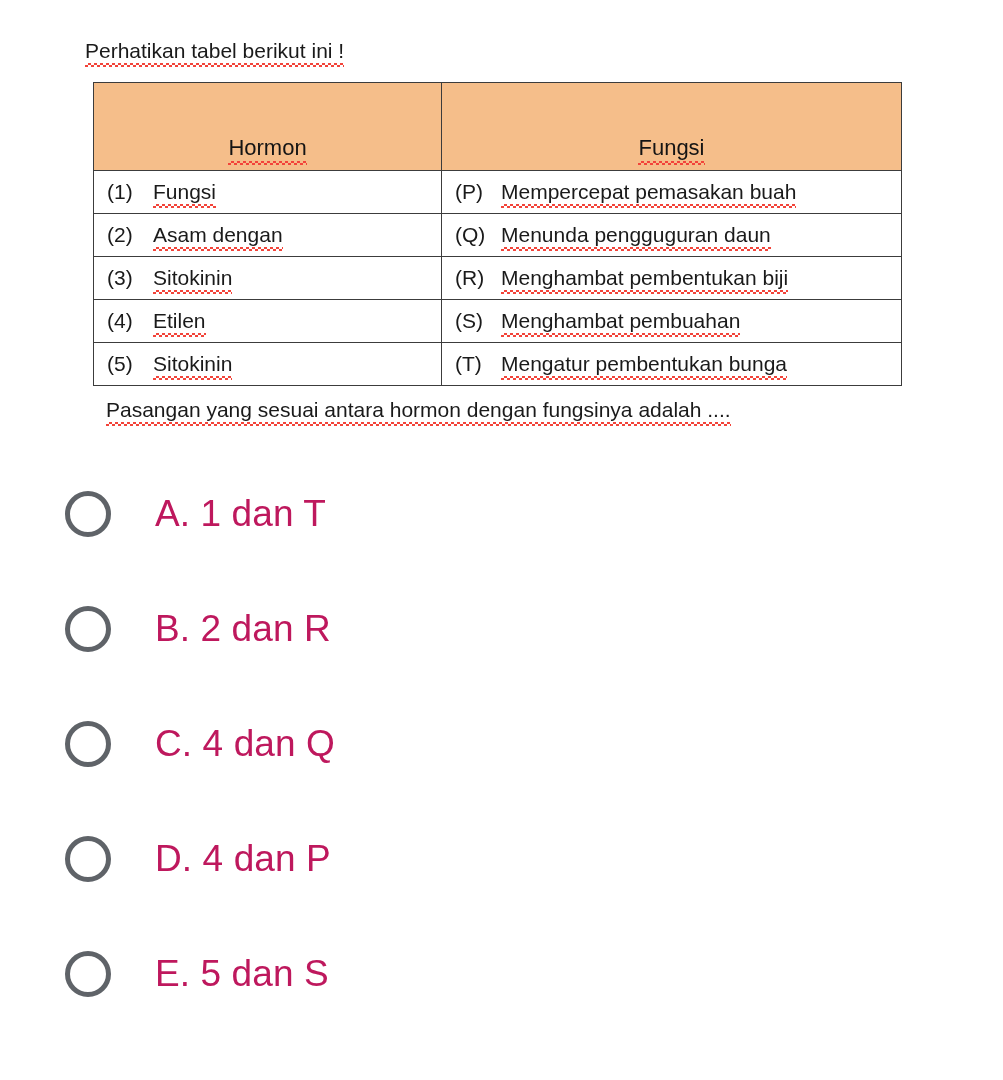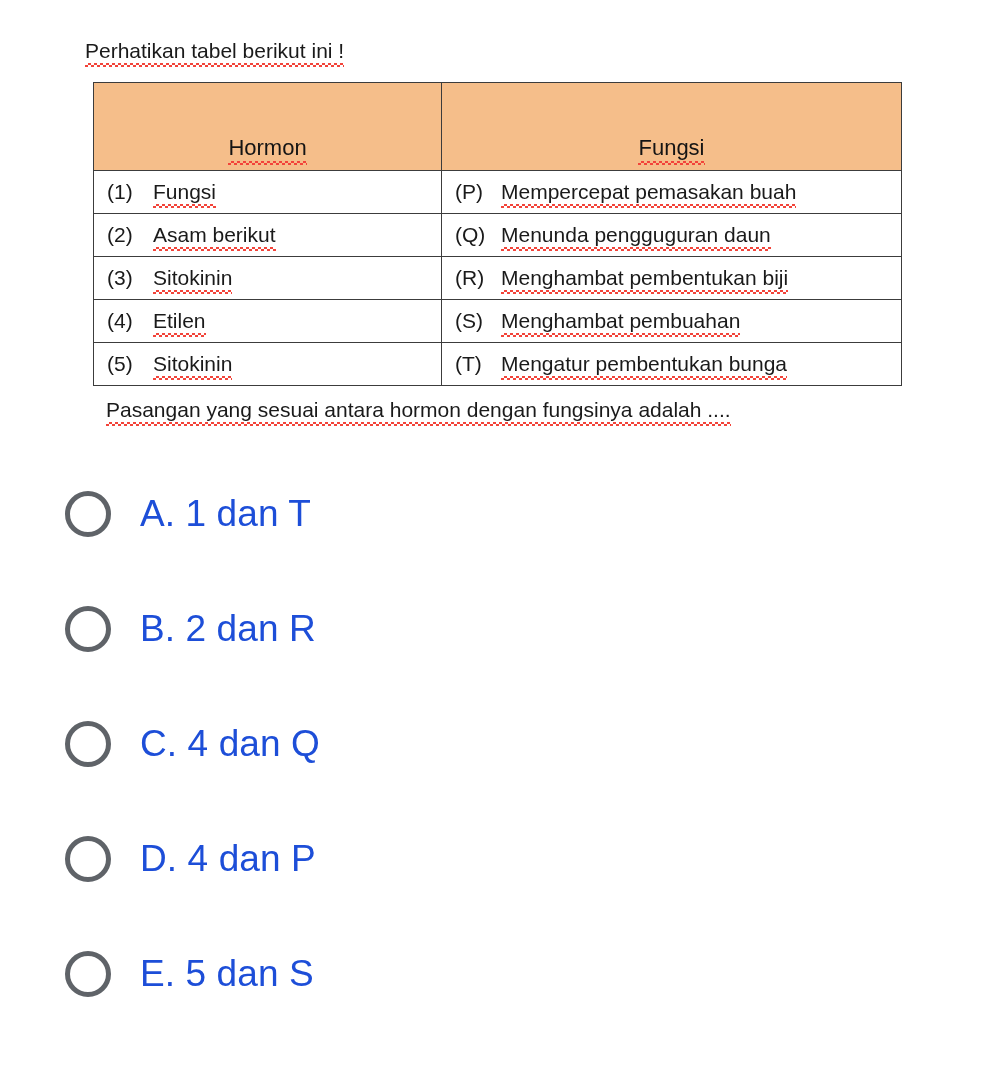--- a/index.html
+++ b/index.html
@@ -148,23 +148,23 @@
   }
   .radio {
     width: 46px;
     height: 46px;
     border-radius: 50%;
     border: 5px solid #5f6368;
     box-sizing: border-box;
     flex: none;
   }
   .option-label {
-    margin-left: 29px;
+    margin-left: 44px;
     font-size: 37px;
-    color: #1d4ed8;
+    color: #be185d;
     letter-spacing: 0.1px;
     line-height: 1;
     white-space: nowrap;
   }
 </style>
 </head>
 <body>
 
 <div class="card">
 
@@ -199,21 +199,21 @@
               <span class="tag">(P)</span>
               <span class="sq">Mempercepat pemasakan buah</span>
             </div>
           </td>
         </tr>
 
         <tr>
           <td class="col-a">
             <div class="cell">
               <span class="tag">(2)</span>
-              <span class="sq">Asam berikut</span>
+              <span class="sq">Asam dengan</span>
             </div>
           </td>
           <td class="col-b">
             <div class="cell">
               <span class="tag">(Q)</span>
               <span class="sq">Menunda pengguguran daun</span>
             </div>
           </td>
         </tr>
 

